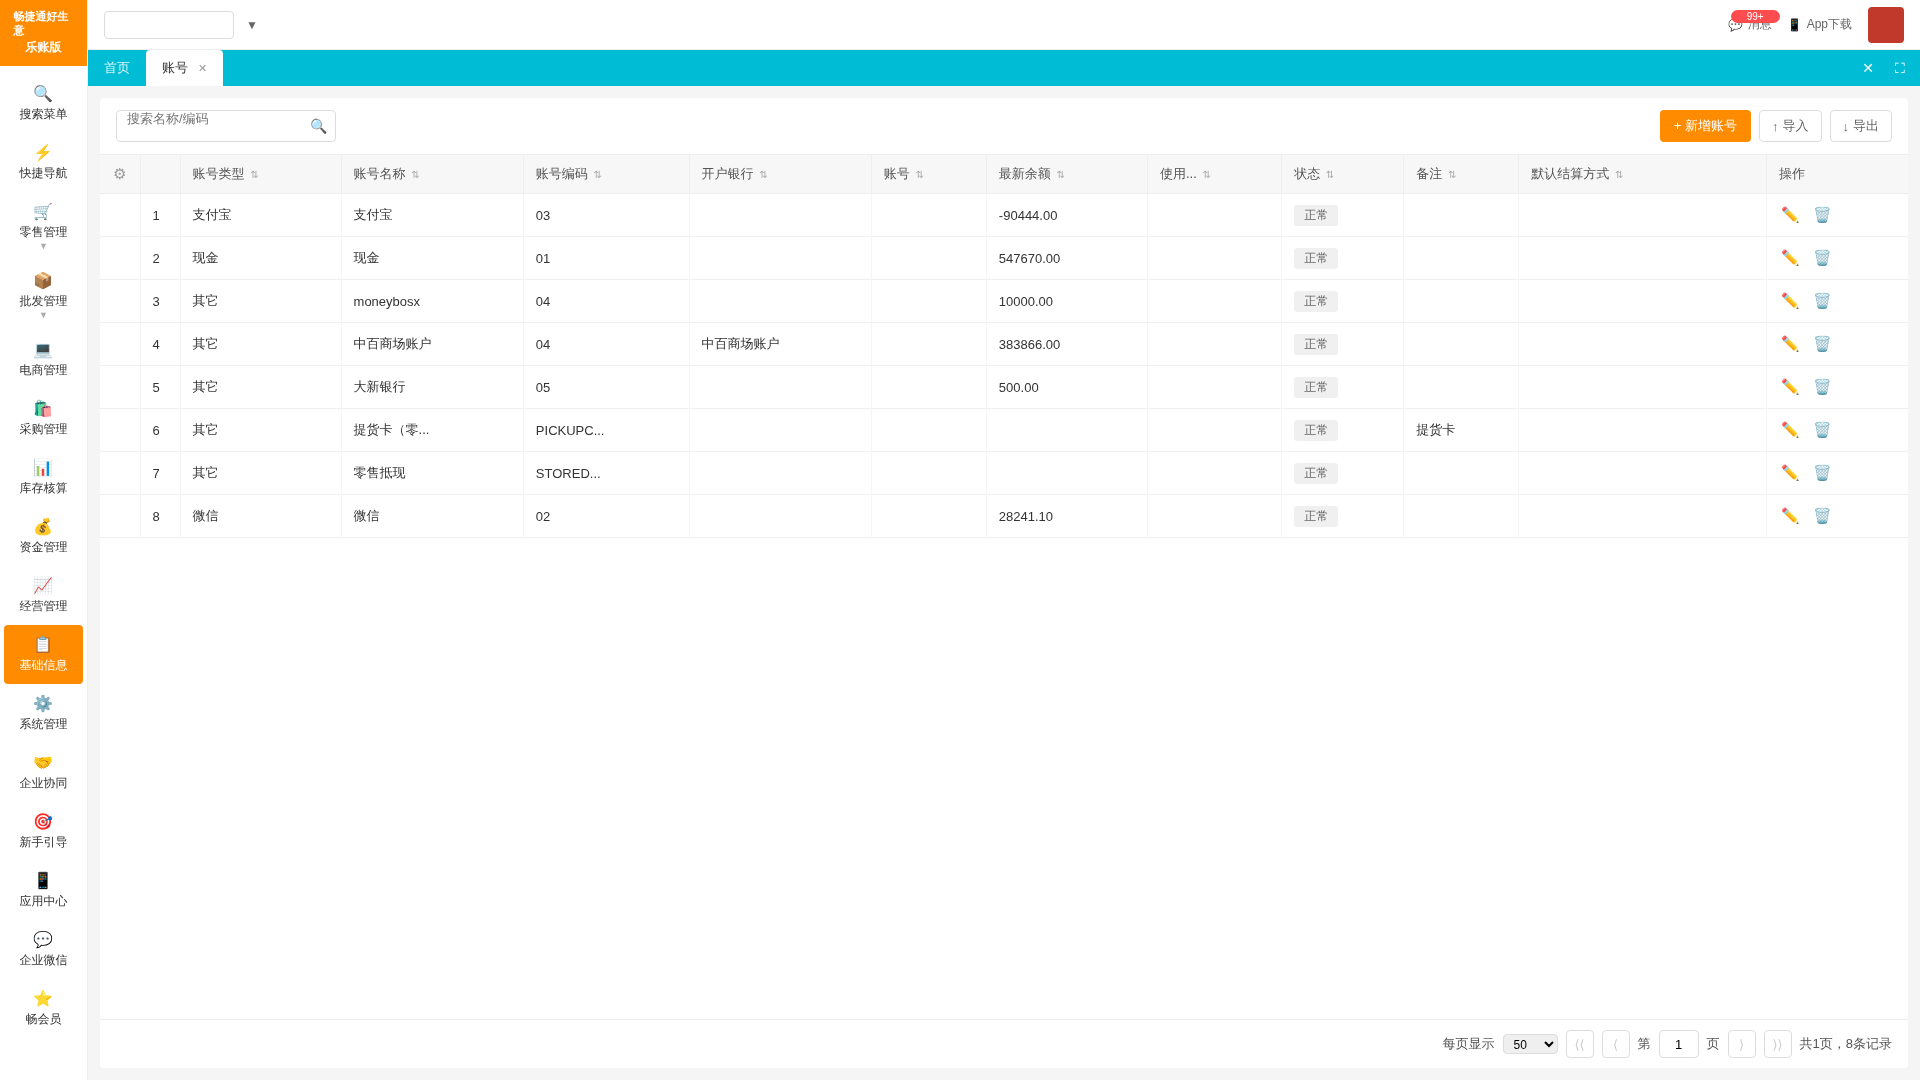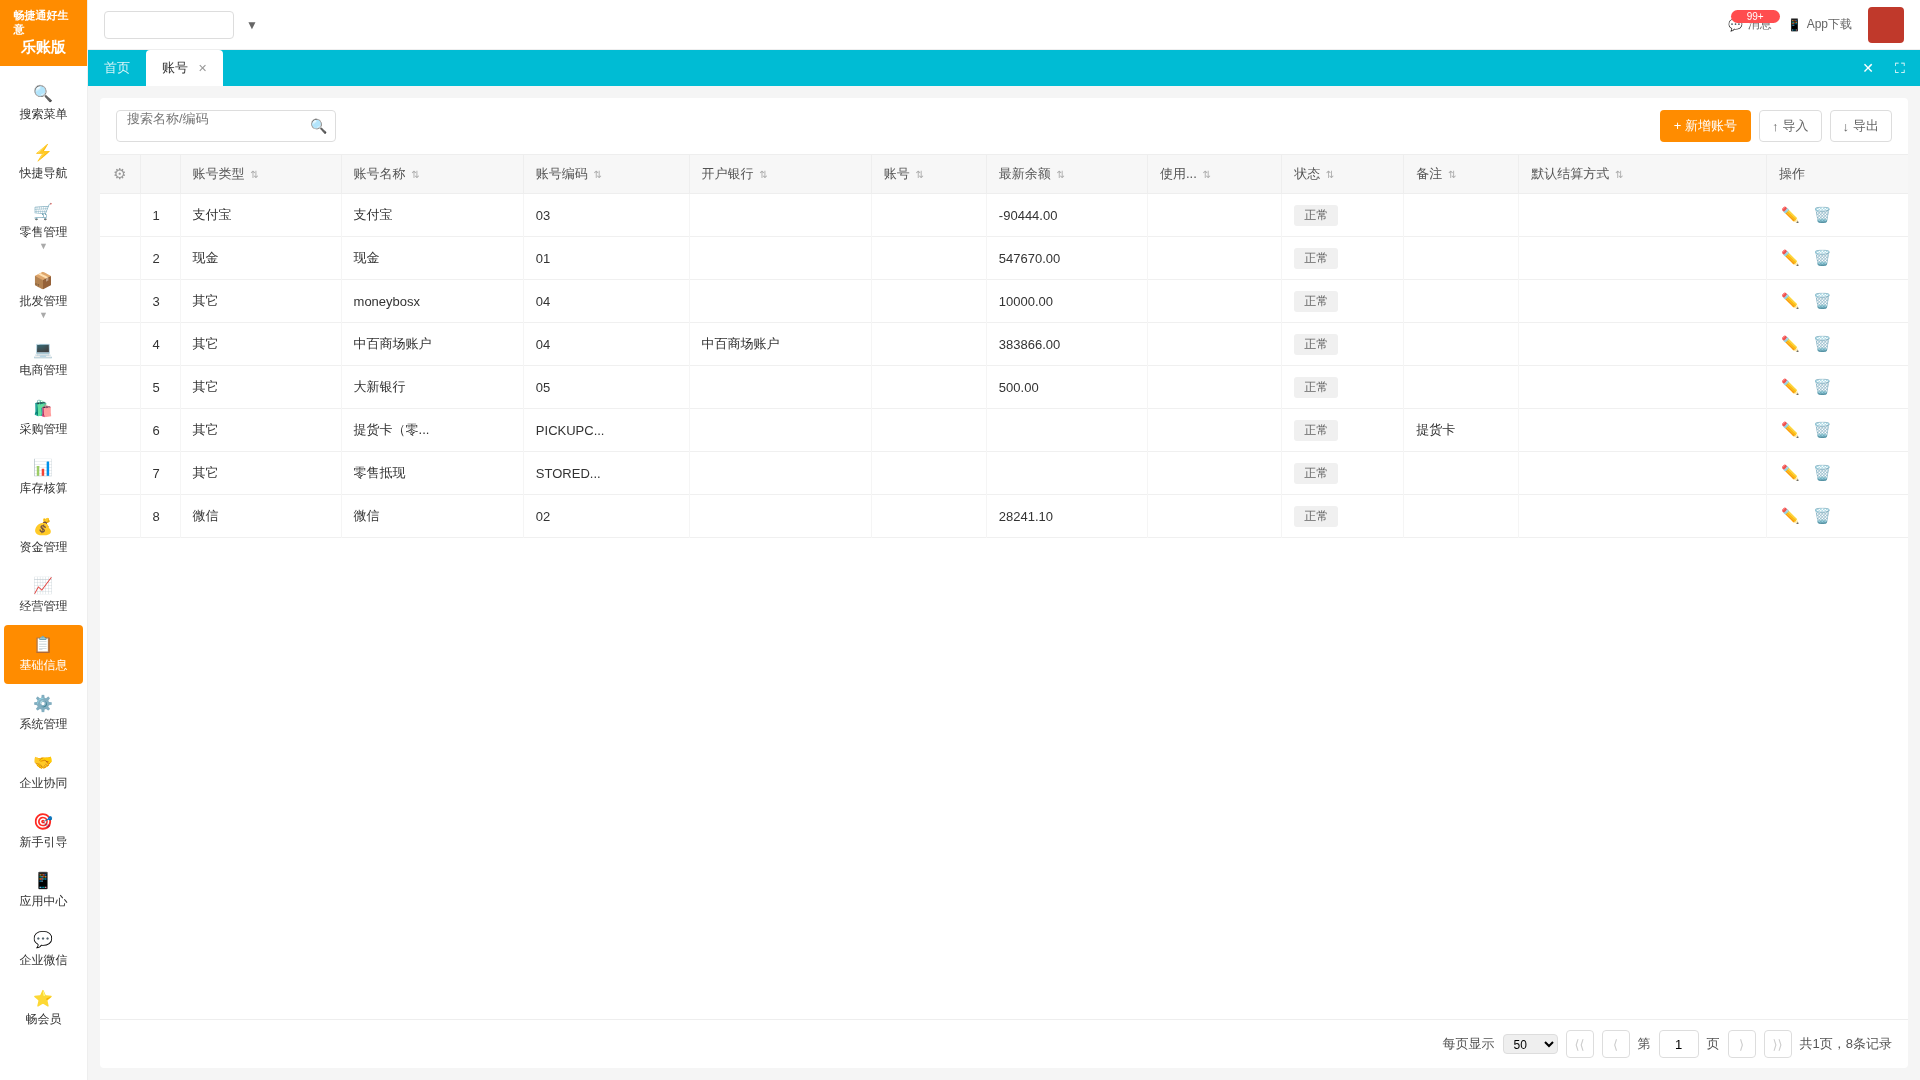--- a/index.html
+++ b/index.html
@@ -29,21 +29,21 @@
       width: 60px;
       height: 36px;
       background: #ff8c00;
       display: flex;
       flex-direction: column;
       align-items: center;
       justify-content: center;
     }
     .sidebar-logo-text {
       color: #fff;
-      font-size: 15px;
+      font-size: 12px;
       margin-top: 2px;
     }
     .sidebar-menu {
       flex: 1;
       overflow-y: auto;
       padding: 8px 0;
     }
     .sidebar-item {
       display: flex;
       flex-direction: column;

